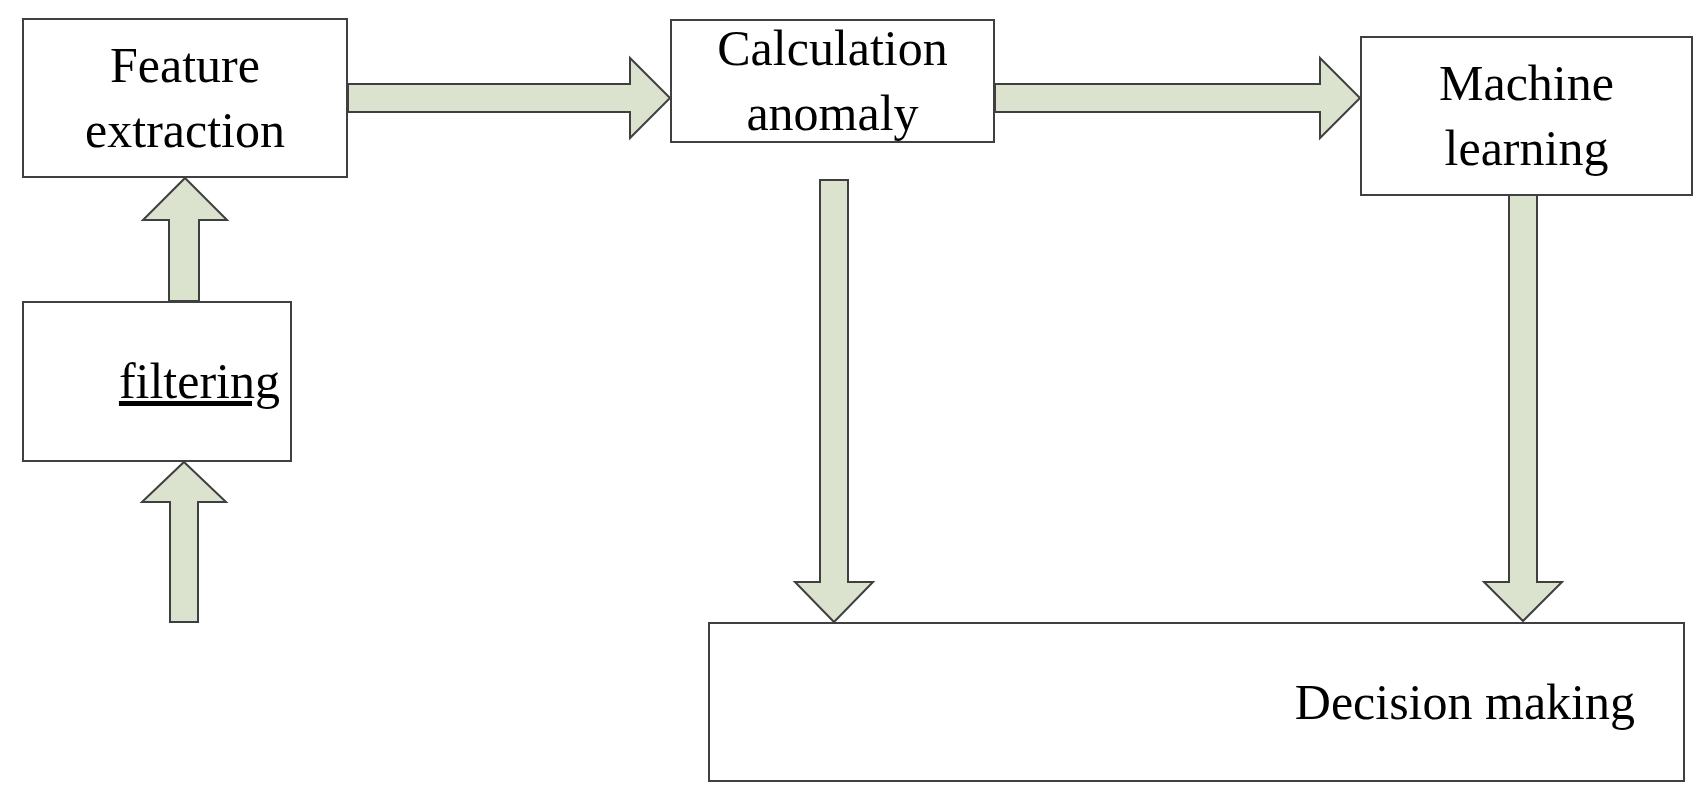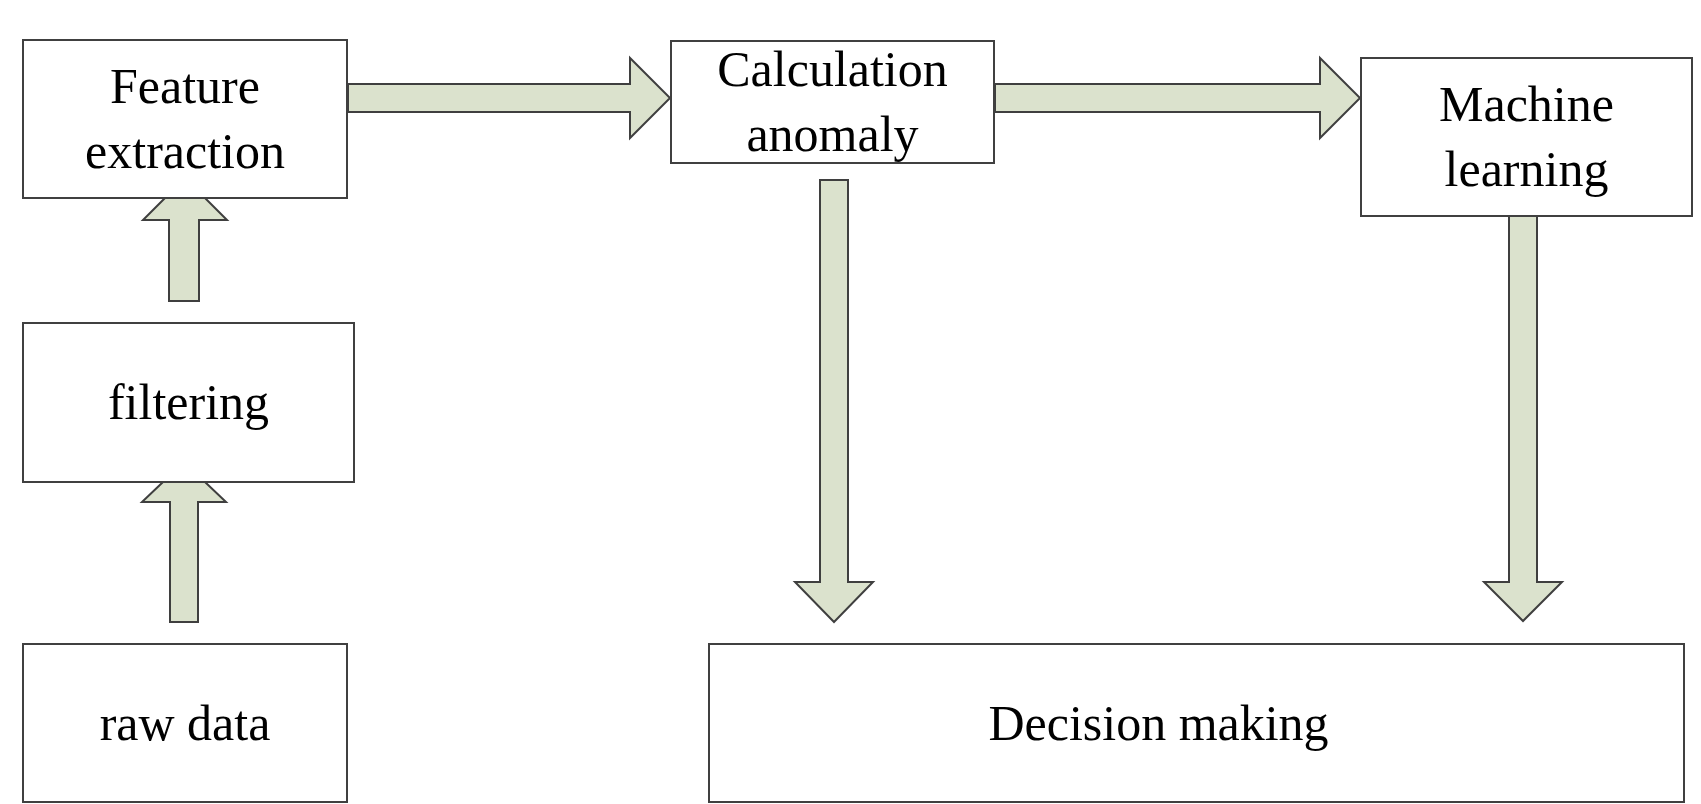--- a/index.html
+++ b/index.html
@@ -34,35 +34,34 @@
     stroke-width: 2;
     stroke-linejoin: miter;
   }
   .node {
     position: absolute;
     z-index: 2;
     background: var(--box-fill);
     border: 2px solid var(--box-border);
     display: flex;
     align-items: center;
-    justify-content: center;
+    justify-content: flex-end;
     text-align: center;
-    margin-top: 21px;
   }
   .node-label {
     font-size: 50px;
     line-height: 1.3;
     color: var(--text);
     display: block;
     padding: 0 10px;
   }
   .node--feature-extraction { left: 22px;   top: 18px;  width: 326px; height: 160px; }
   .node--calculation-anomaly{ left: 670px;  top: 19px;  width: 325px; height: 124px; }
   .node--machine-learning   { left: 1360px; top: 36px;  width: 333px; height: 160px; }
-  .node--filtering          { left: 22px;   top: 301px; width: 333px; height: 161px; }
+  .node--filtering          { left: 22px;   top: 301px; width: 270px; height: 161px; text-decoration: underline; }
   .node--raw-data           { left: 22px;   top: 622px; width: 326px; height: 160px; }
   .node--decision-making    { left: 708px;  top: 622px; width: 977px; height: 160px; }
   .node--decision-making .node-label { transform: translateX(-38px); }
 </style>
 </head>
 <body>
 
 <div class="canvas">
 
   <svg class="arrow-layer" viewBox="0 0 1701 804" xmlns="http://www.w3.org/2000/svg">
@@ -83,21 +82,18 @@
   </div>
 
   <div class="node node--machine-learning">
     <span class="node-label">Machine learning</span>
   </div>
 
   <div class="node node--filtering">
     <span class="node-label">filtering</span>
   </div>
 
-  <div class="node node--raw-data">
-    <span class="node-label">raw data</span>
-  </div>
 
   <div class="node node--decision-making">
     <span class="node-label">Decision making</span>
   </div>
 
 </div>
 
 </body></html>

